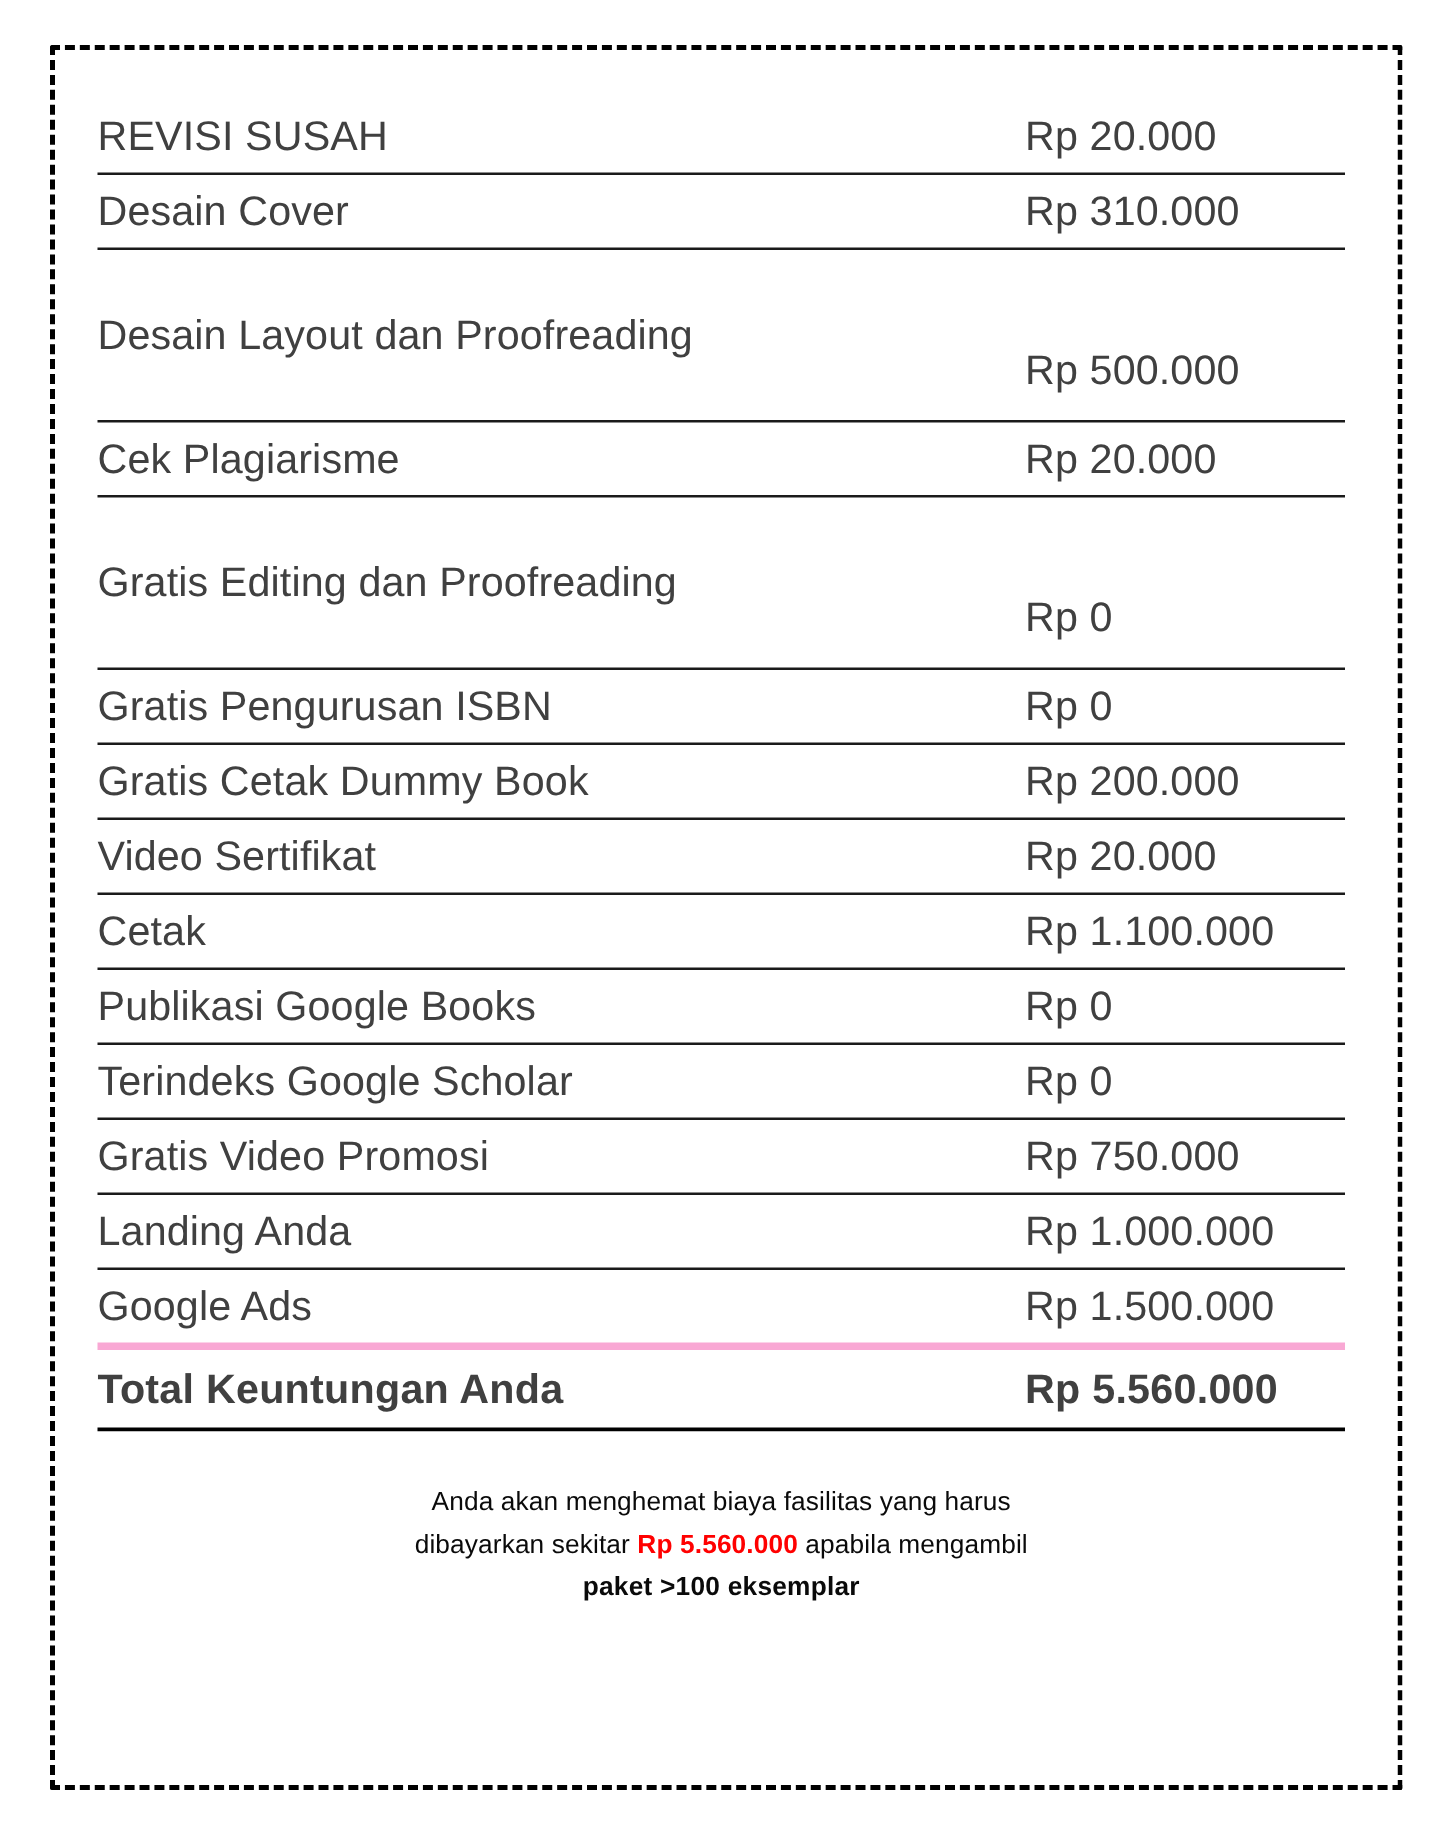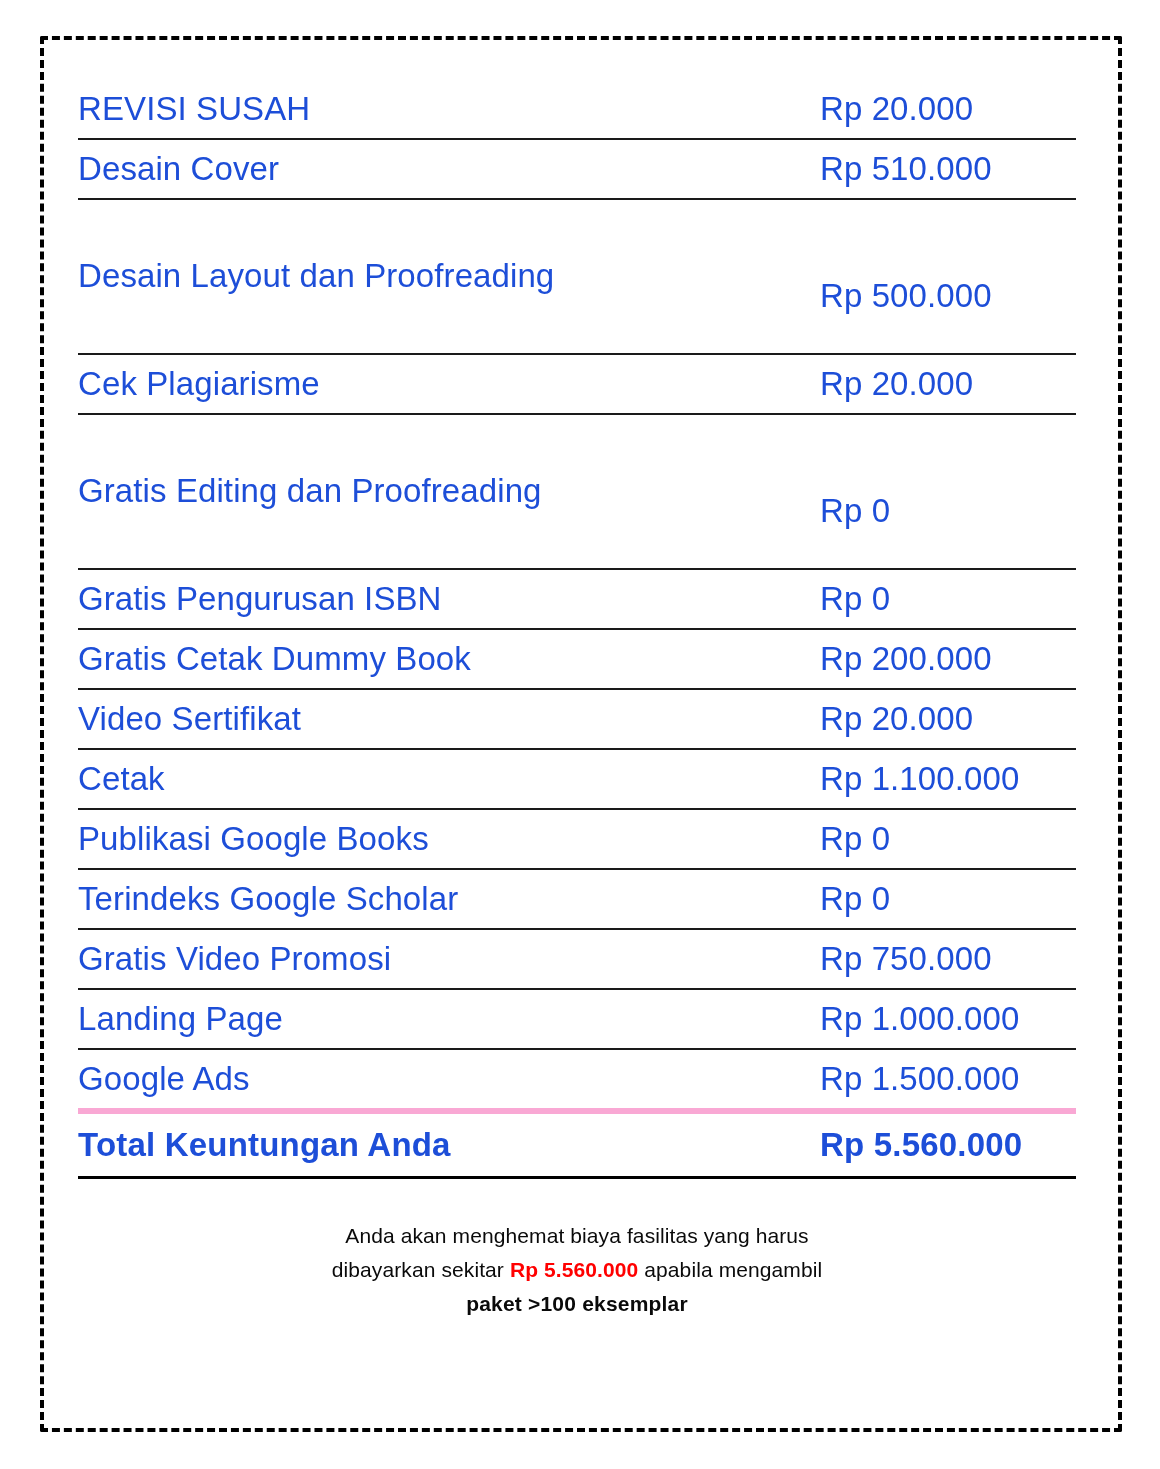--- a/index.html
+++ b/index.html
@@ -49,21 +49,21 @@
   }
 
   .pricing-table td {
     padding: 0;
     vertical-align: middle;
     border-bottom: 2px solid #1a1a1a;
     font-size: 33px;
     font-weight: 400;
     line-height: 1.47;
     letter-spacing: 0.1px;
-    color: #1d4ed8;
+    color: #404040;
   }
 
   .col-item { width: 742px; }
   .col-price { width: 256px; }
 
   .cell-item {
     padding: 6px 10px 6px 16px;
   }
   .cell-price {
     padding: 6px 6px 6px 0px;
@@ -74,21 +74,21 @@
     height: 58px;
   }
 
   
   .row-double .cell-item,
   .row-double .cell-price {
     height: 120px;
   }
   .row-double .cell-price {
     vertical-align: bottom;
-    padding-bottom: 33px;
+    padding-bottom: 16px;
   }
 
   
   .row-first .cell-item,
   .row-first .cell-price { }
 
   
   .row-total td {
     border-top: 6px solid #f9a8d4;
     border-bottom: 3px solid #000000;
@@ -129,21 +129,21 @@
   <div class="content">
 
     <table class="pricing-table">
       <tbody>
           <tr class="row-single row-first">
             <td class="cell-item col-item">REVISI SUSAH</td>
             <td class="cell-price col-price">Rp 20.000</td>
           </tr>
           <tr class="row-single">
             <td class="cell-item col-item">Desain Cover</td>
-            <td class="cell-price col-price">Rp 510.000</td>
+            <td class="cell-price col-price">Rp 310.000</td>
           </tr>
           <tr class="row-double">
             <td class="cell-item col-item">Desain Layout dan Proofreading</td>
             <td class="cell-price col-price">Rp 500.000</td>
           </tr>
           <tr class="row-single">
             <td class="cell-item col-item">Cek Plagiarisme</td>
             <td class="cell-price col-price">Rp 20.000</td>
           </tr>
           <tr class="row-double">
@@ -172,21 +172,21 @@
           </tr>
           <tr class="row-single">
             <td class="cell-item col-item">Terindeks Google Scholar</td>
             <td class="cell-price col-price">Rp 0</td>
           </tr>
           <tr class="row-single">
             <td class="cell-item col-item">Gratis Video Promosi</td>
             <td class="cell-price col-price">Rp 750.000</td>
           </tr>
           <tr class="row-single">
-            <td class="cell-item col-item">Landing Page</td>
+            <td class="cell-item col-item">Landing Anda</td>
             <td class="cell-price col-price">Rp 1.000.000</td>
           </tr>
           <tr class="row-single">
             <td class="cell-item col-item">Google Ads</td>
             <td class="cell-price col-price">Rp 1.500.000</td>
           </tr>
           <tr class="row-total">
             <td class="cell-item col-item">Total Keuntungan Anda</td>
             <td class="cell-price col-price">Rp 5.560.000</td>
           </tr>

